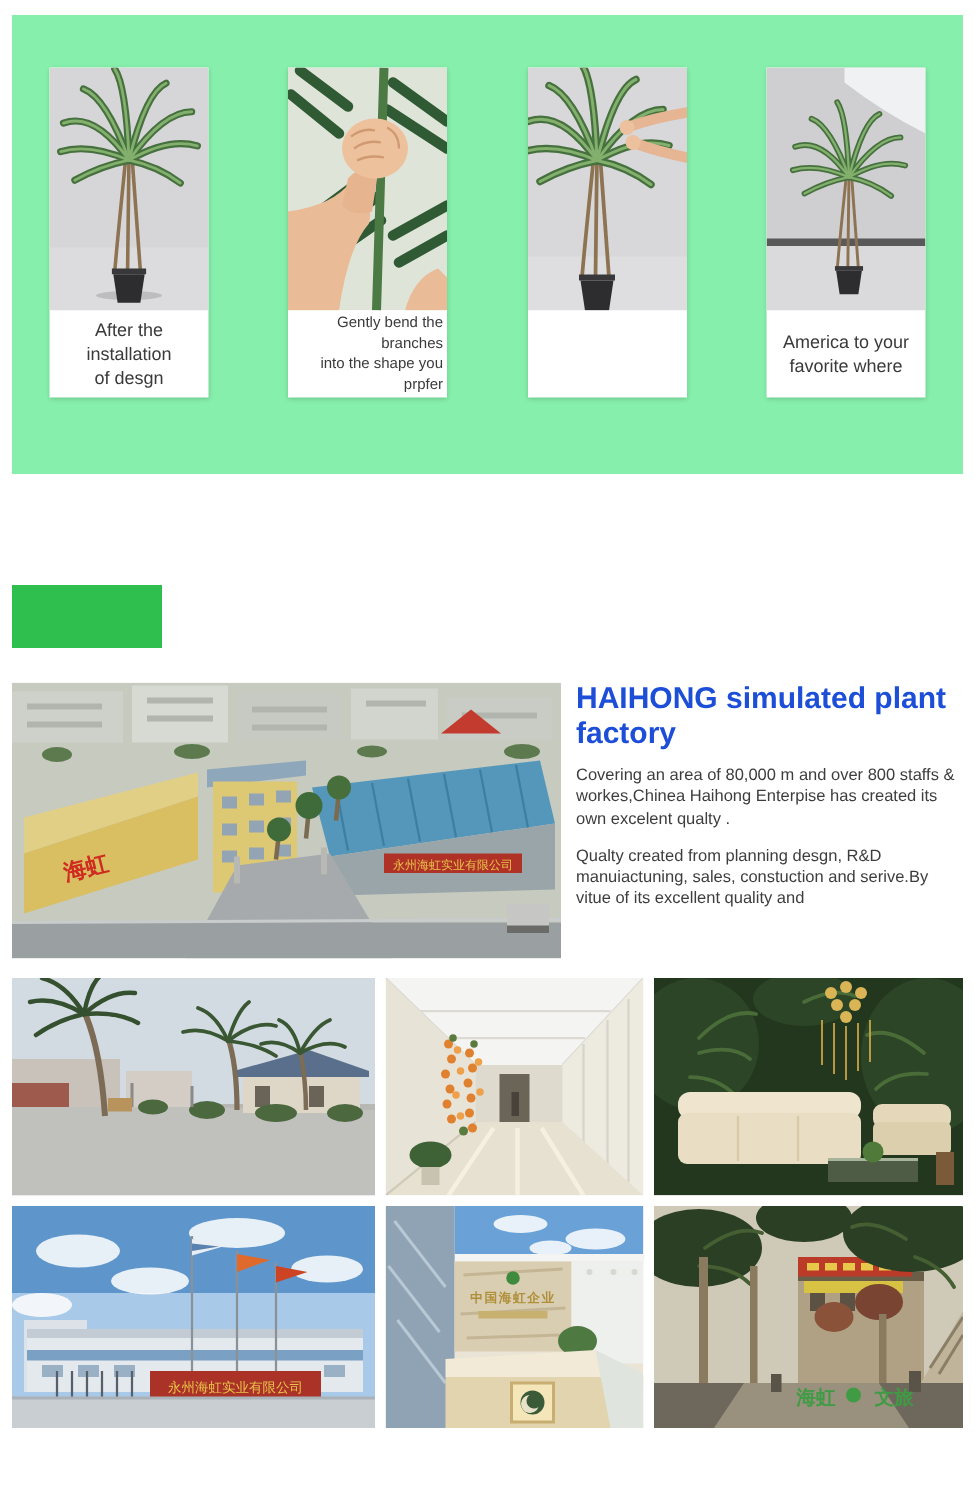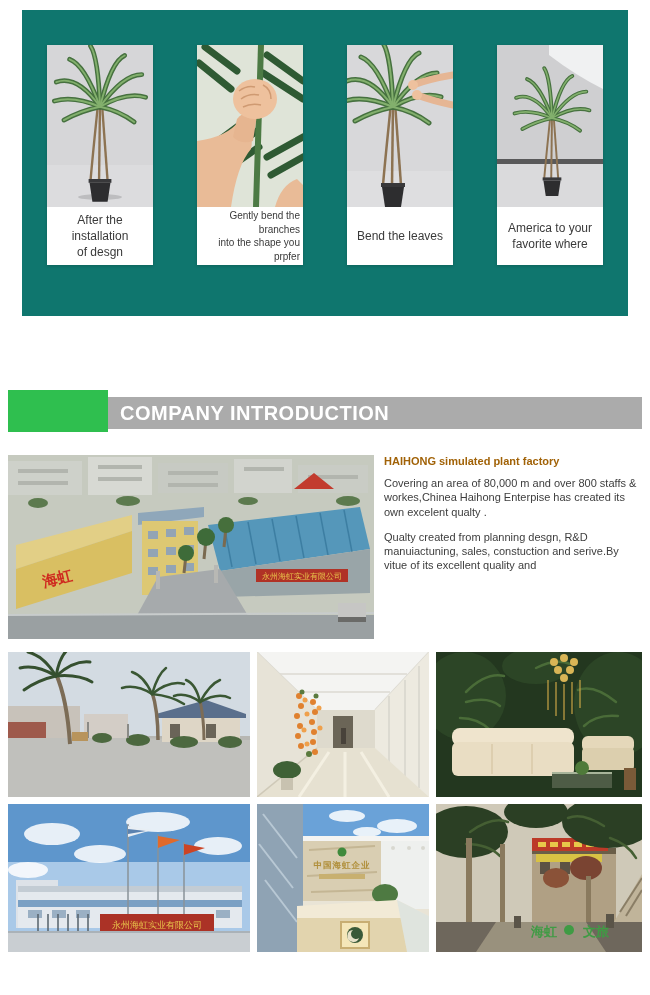--- a/index.html
+++ b/index.html
@@ -4,21 +4,21 @@
 <style>
   * { box-sizing: border-box; }
   html,body { margin:0; padding:0; }
   body {
     width:650px; height:995px; background:#ffffff;
     font-family:"Liberation Sans", sans-serif; color:#333;
     overflow:hidden;
   }
   
   .steps-section {
-    margin:10px 22px 0; height:306px; background:#0f766e;
+    margin:10px 8px 0; height:306px; background:#86efac;
     display:flex; justify-content:space-between;
     padding:35px 25px 0;
   }
   .step-card {
     width:106px; height:220px; background:#fff; margin:0;
     box-shadow:0 1px 3px rgba(0,0,0,.18);
     display:flex; flex-direction:column;
   }
   .step-photo { width:106px; height:162px; overflow:hidden; }
   .step-photo svg { display:block; }
@@ -41,21 +41,21 @@
   }
   .accent-block {
     position:absolute; left:0; top:0; width:100px; height:42px;
     background:#2fbf4f; z-index:2;
   }
   
   .company { margin:23px 8px 0; display:flex; gap:10px; }
   .aerial-photo { width:366px; height:184px; flex:none; overflow:hidden; }
   .company-text { flex:1; padding-top:0; }
   .company-text h3 {
-    margin:0 0 9px; font-size:11px; font-weight:bold; color:#a16207;
+    margin:0 0 9px; font-size:20px; font-weight:bold; color:#1d4ed8;
   }
   .company-text p {
     margin:0 0 11px; font-size:11px; line-height:1.3; color:#3d3d3d;
   }
   
   .gallery {
     margin:13px 8px 0; display:grid;
     grid-template-columns:242px 172px 206px;
     grid-template-rows:145px 148px;
     gap:7px;
@@ -165,24 +165,20 @@
           <rect y="126" width="106" height="36" fill="#dedee0"></rect>
           <use href="#palm-plant" transform="translate(46,58)"></use>
           <g stroke="#e6b694" stroke-width="7" stroke-linecap="round" fill="none">
             <path d="M106,30 Q82,34 66,40"></path>
             <path d="M106,60 Q86,56 70,50"></path>
           </g>
           <circle cx="66" cy="40" r="5" fill="#eec19e"></circle>
           <circle cx="70" cy="50" r="5" fill="#eec19e"></circle>
         </svg>
       </div>
-      <figcaption class="step-caption">
-        <span>Bend the leaves</span>
-        <span></span>
-      </figcaption>
     </figure>
 
     <figure class="step-card">
       <div class="step-photo">
         <svg width="106" height="162" viewBox="0 0 106 162">
           <rect width="106" height="162" fill="#cfcfd1"></rect>
           <path d="M52,0 L106,0 L106,44 Q78,30 52,10 Z" fill="#f0f1f2"></path>
           <rect y="114" width="106" height="5" fill="#59595a"></rect>
           <rect y="119" width="106" height="43" fill="#dadadc"></rect>
           <use href="#palm-plant" transform="translate(55,70) scale(0.78)"></use>
@@ -191,23 +187,20 @@
       <figcaption class="step-caption">
         <span>America to your</span>
         <span>favorite where</span>
       </figcaption>
     </figure>
 
   </section>
 
   <header class="section-header">
     <div class="accent-block"></div>
-    <div class="header-bar">
-      <h2>COMPANY INTRODUCTION</h2>
-    </div>
   </header>
 
   <section class="company">
     <div class="aerial-photo">
       <svg width="366" height="184" viewBox="0 0 366 184">
         <rect width="366" height="184" fill="#c6cabf"></rect>
 
         <rect x="0" y="6" width="74" height="34" fill="#ced1ca"></rect>
         <rect x="80" y="2" width="64" height="38" fill="#d7d9d3"></rect>
         <rect x="150" y="8" width="70" height="30" fill="#c7cac3"></rect>

